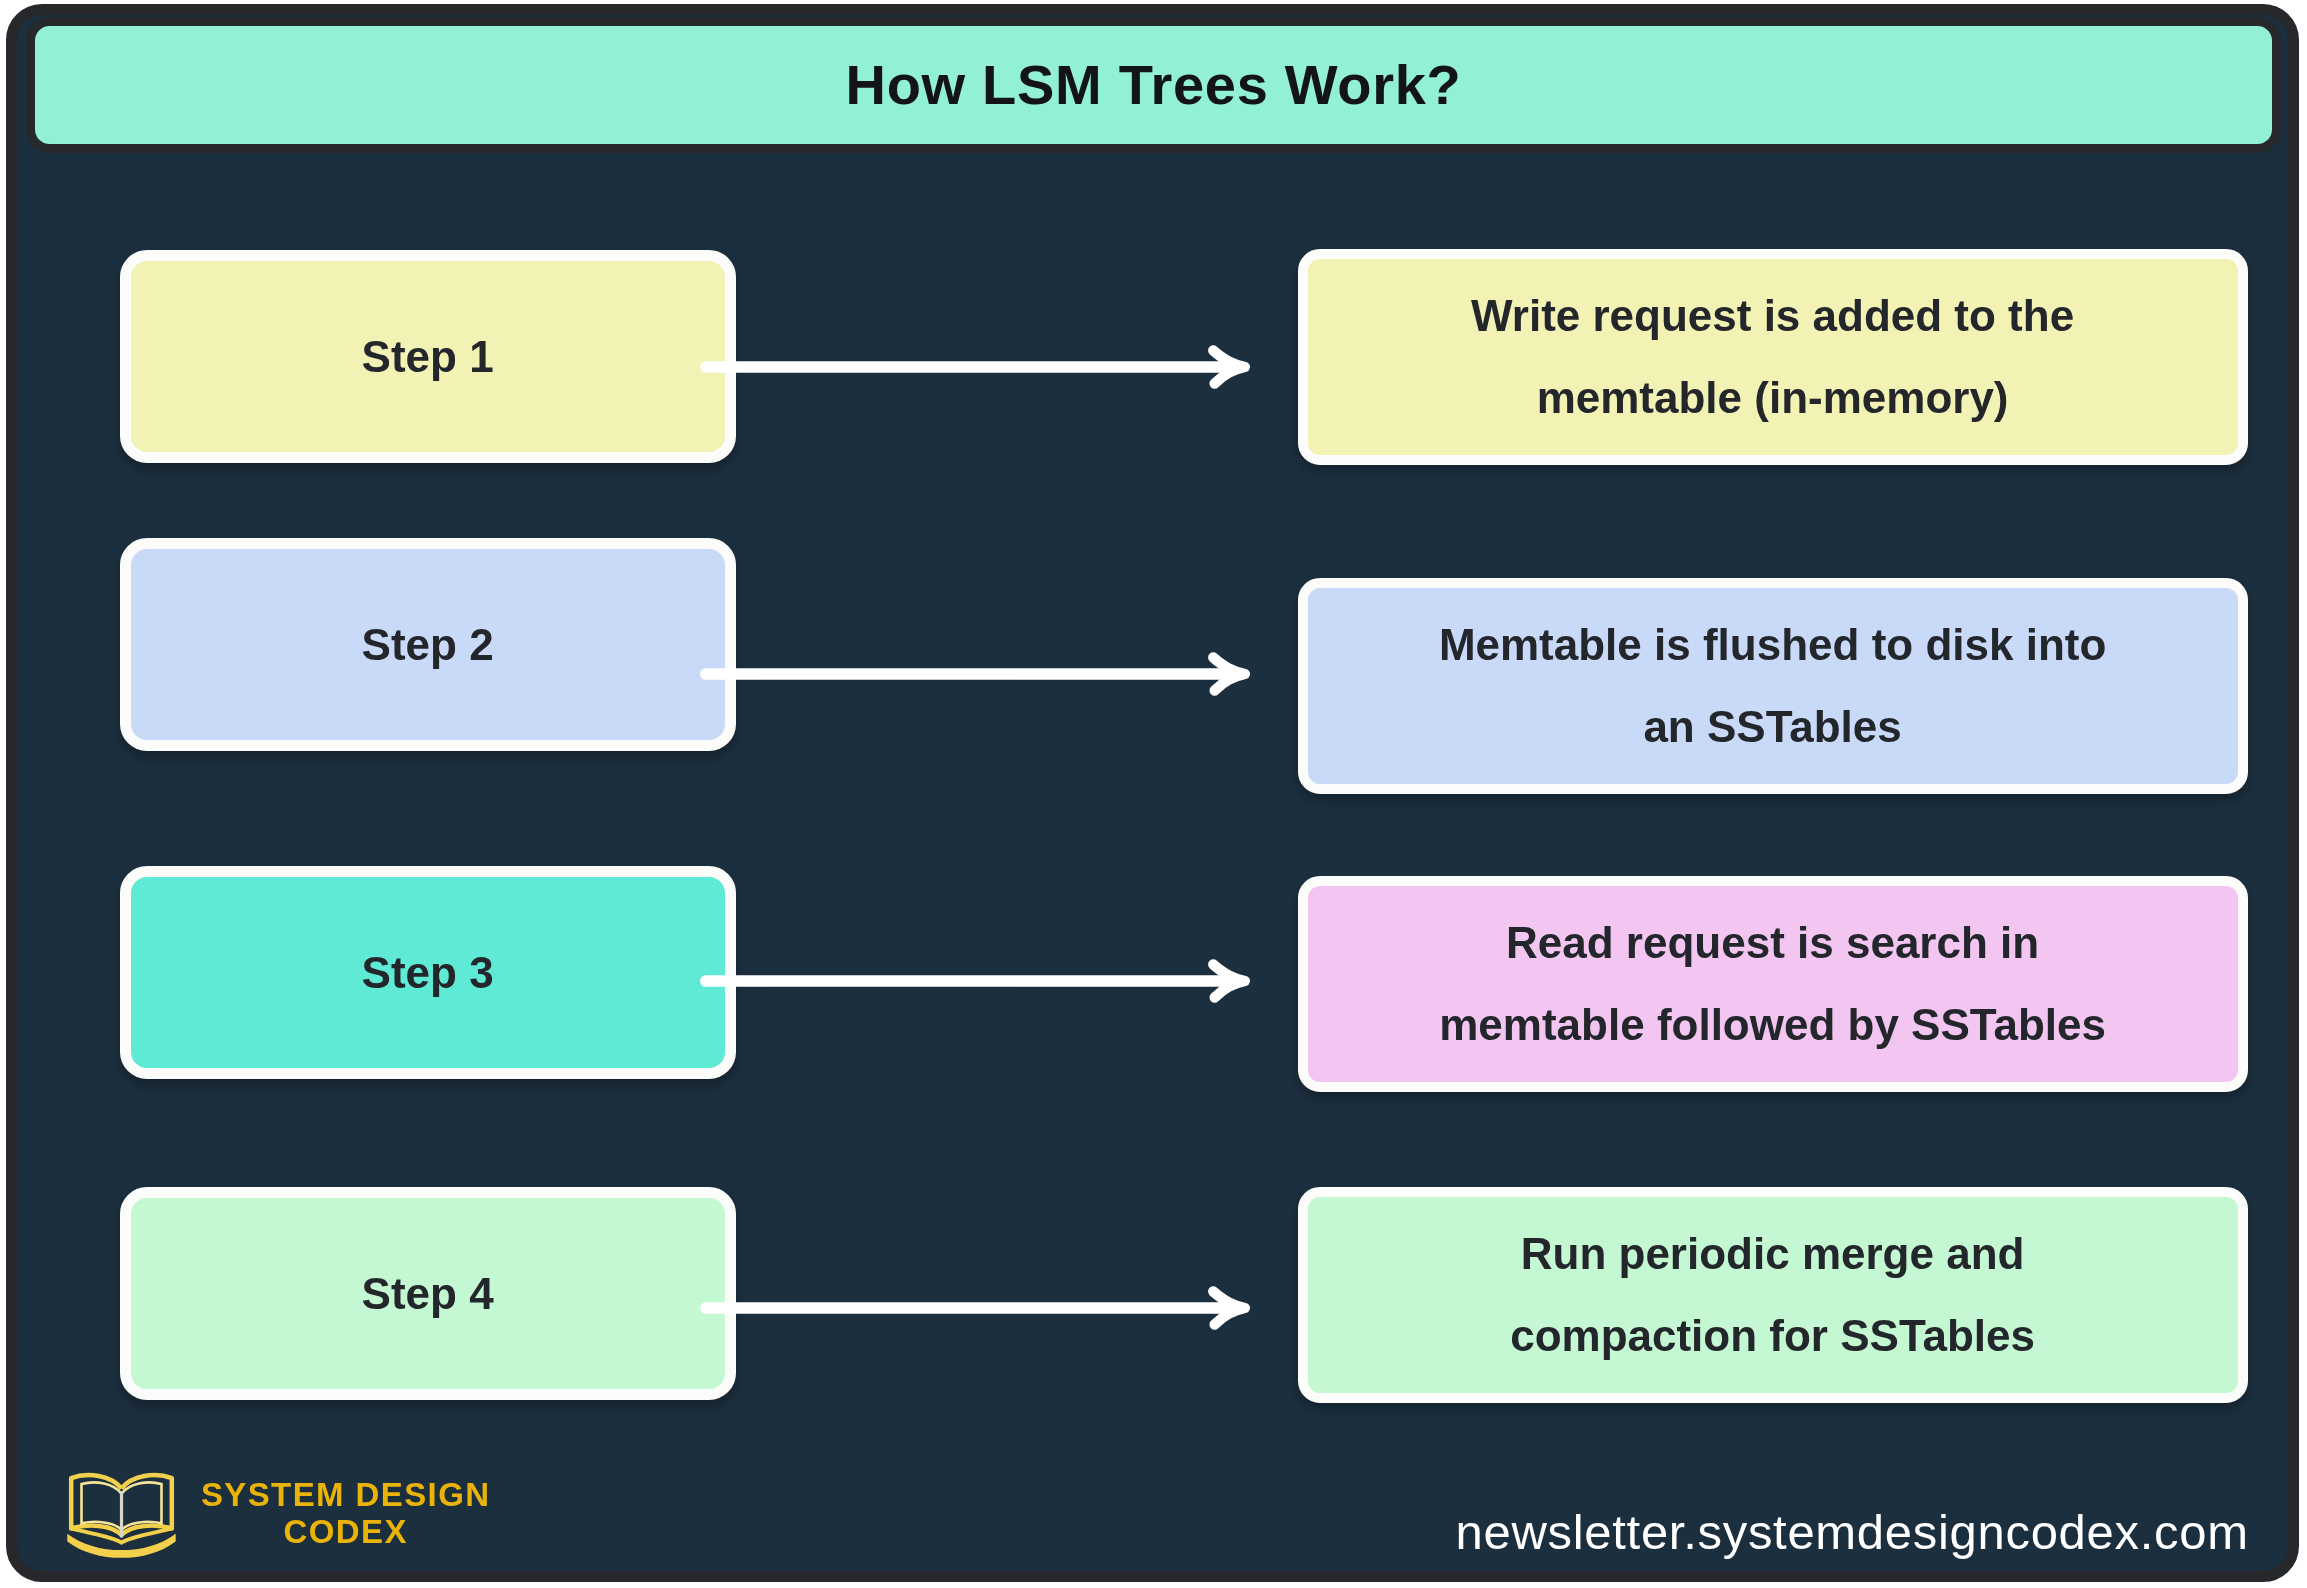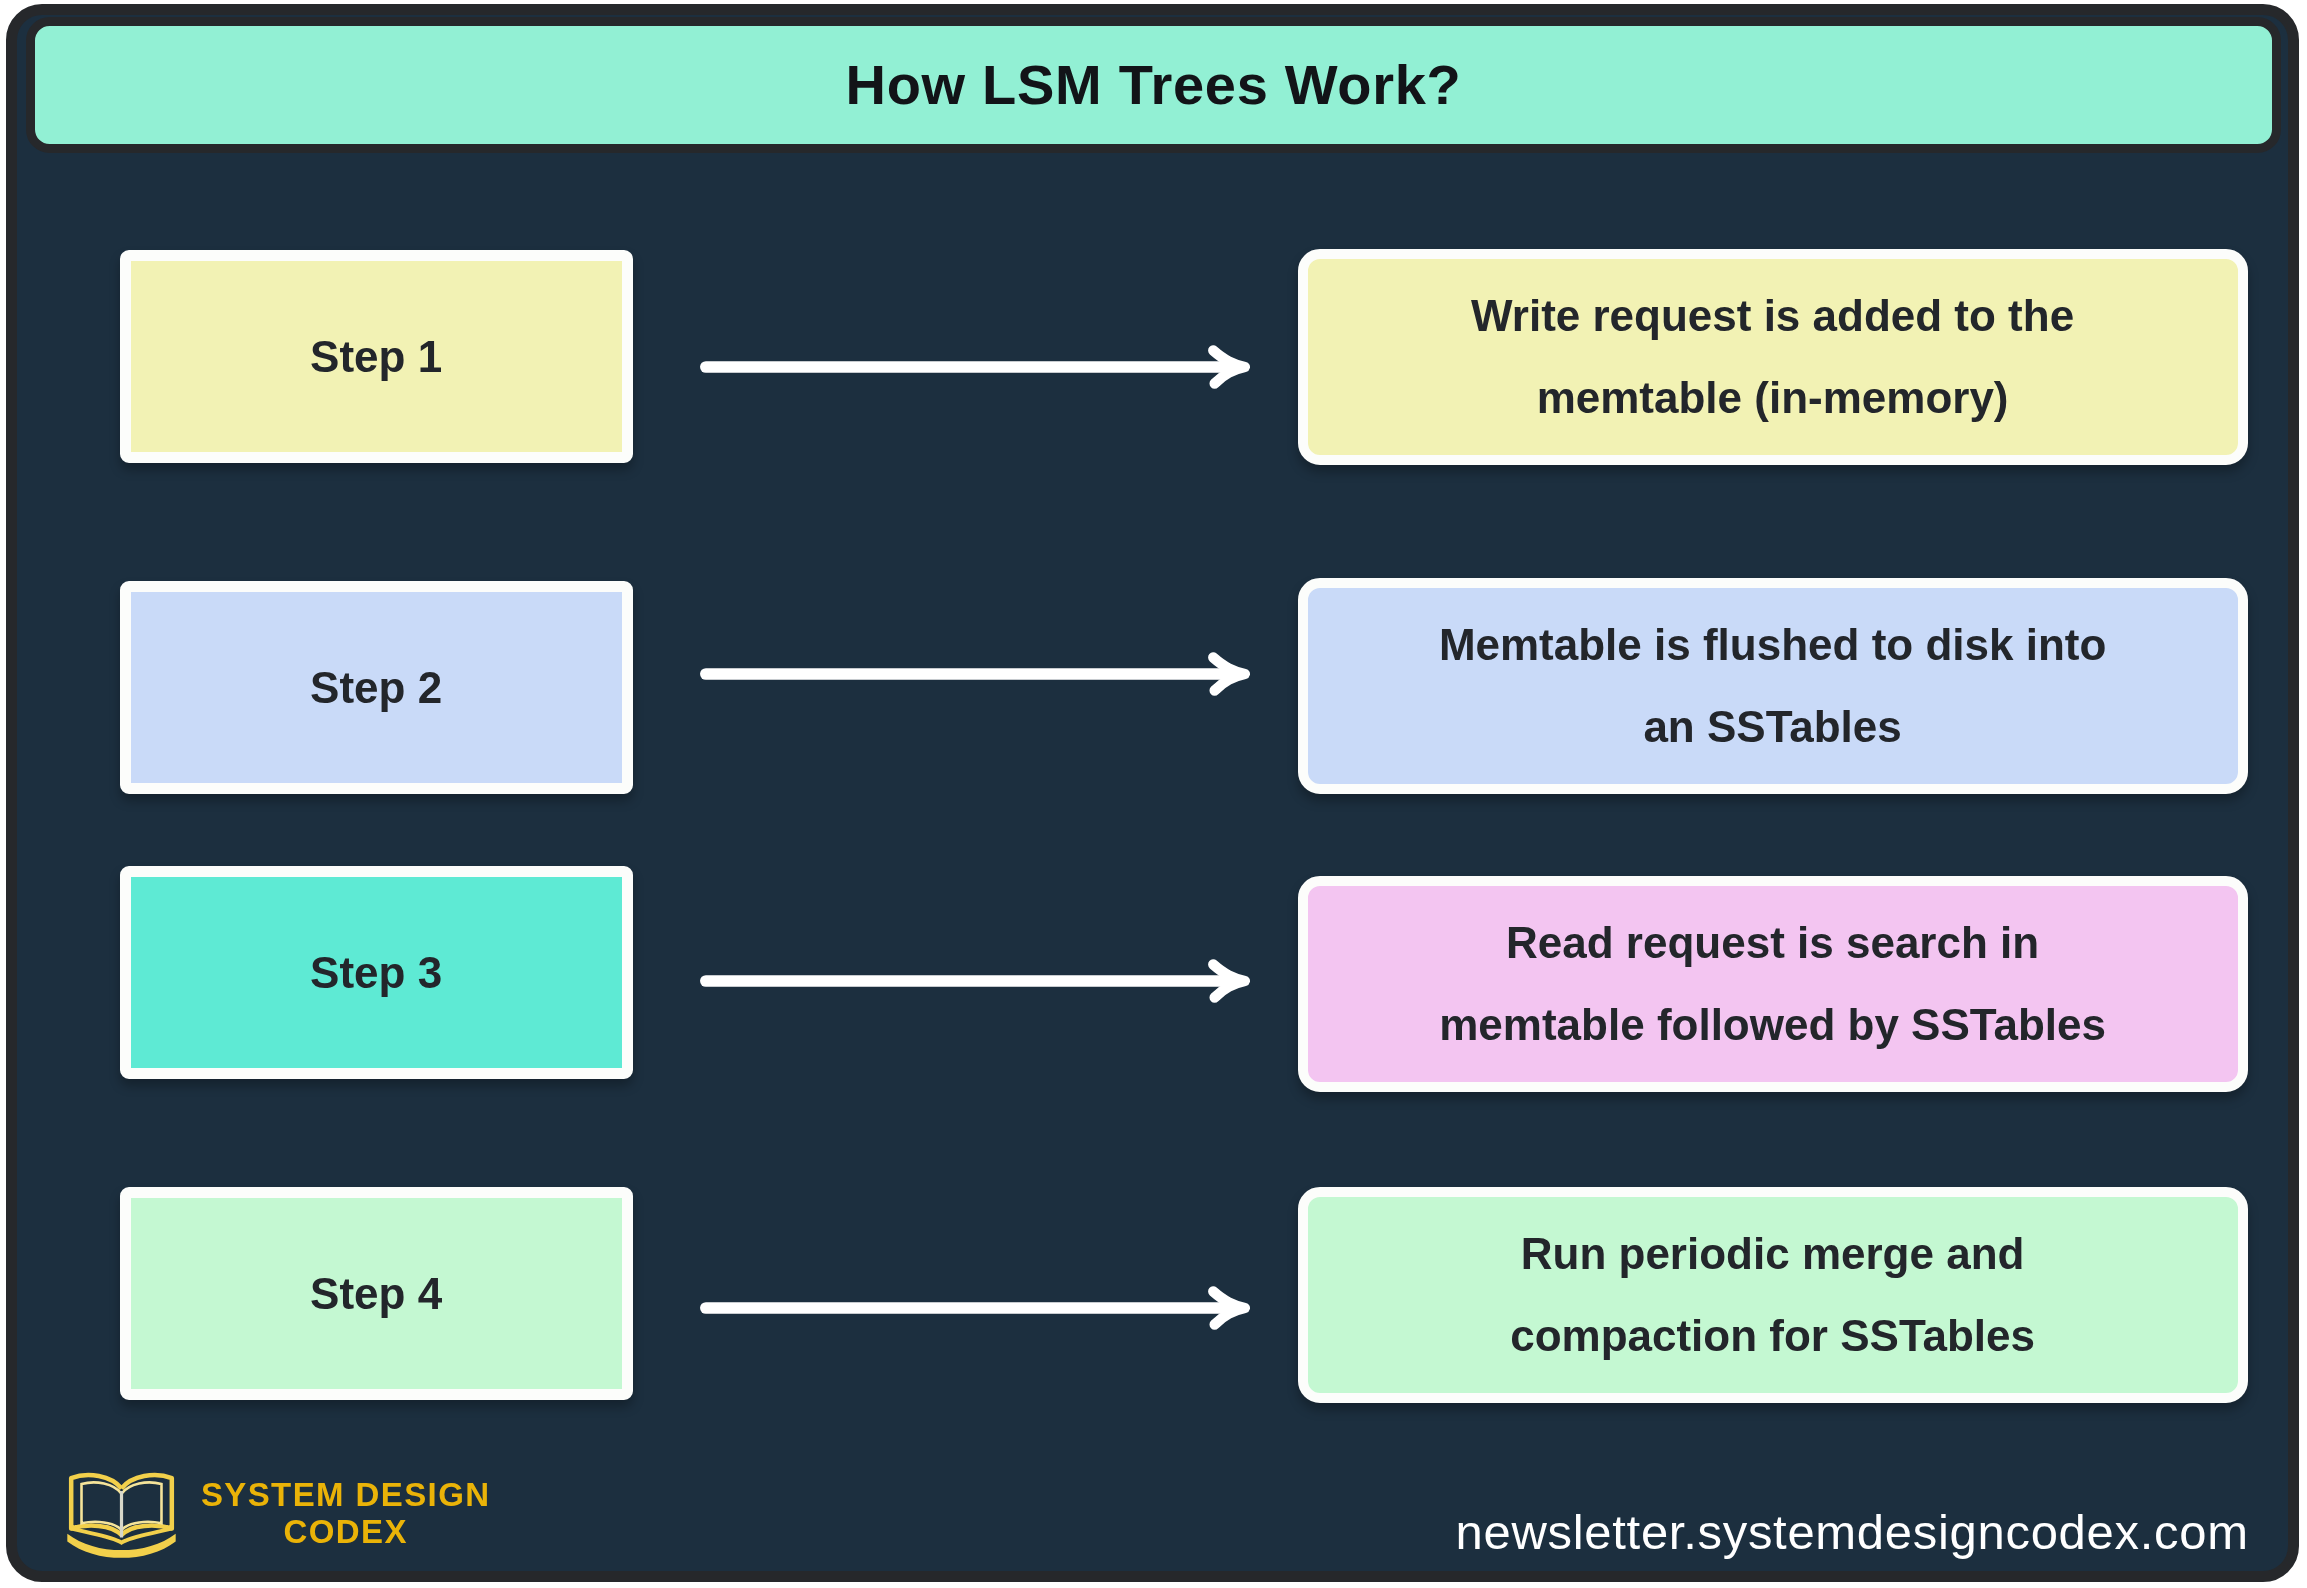--- a/index.html
+++ b/index.html
@@ -42,37 +42,37 @@
     margin: 0;
     font-size: 56px;
     font-weight: 700;
     color: #121418;
     letter-spacing: 0.7px;
   }
   
   .step-box {
     position: absolute;
     left: 103px;
-    width: 513px;
+    width: 616px;
     height: 213px;
     border: 11px solid #fcfdfb;
-    border-radius: 9px;
+    border-radius: 27px;
     box-sizing: border-box;
     display: flex;
     align-items: center;
     justify-content: center;
     box-shadow: 0 7px 11px rgba(0,0,0,0.28);
   }
   .step-box span {
     font-size: 44px;
     font-weight: 700;
     color: #23262b;
   }
   .sb1 { top: 235px; }
-  .sb2 { top: 566px; }
+  .sb2 { top: 523px; }
   .sb3 { top: 851px; }
   .sb4 { top: 1172px; }
   
   .desc-box {
     position: absolute;
     left: 1281px;
     width: 950px;
     height: 216px;
     border: 10.4px solid #fcfdfb;
     border-radius: 22px;

